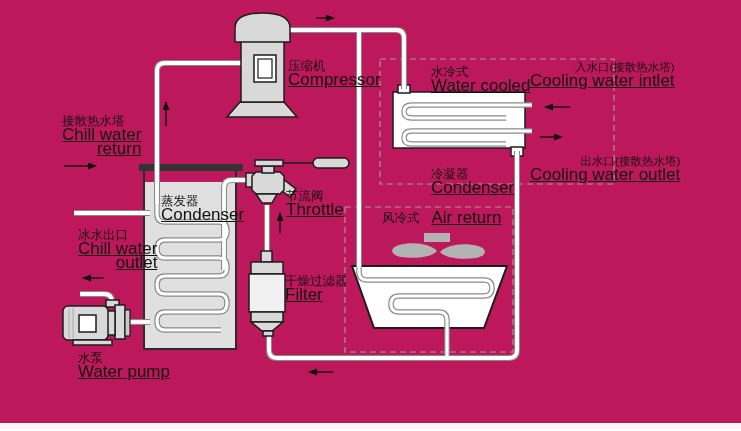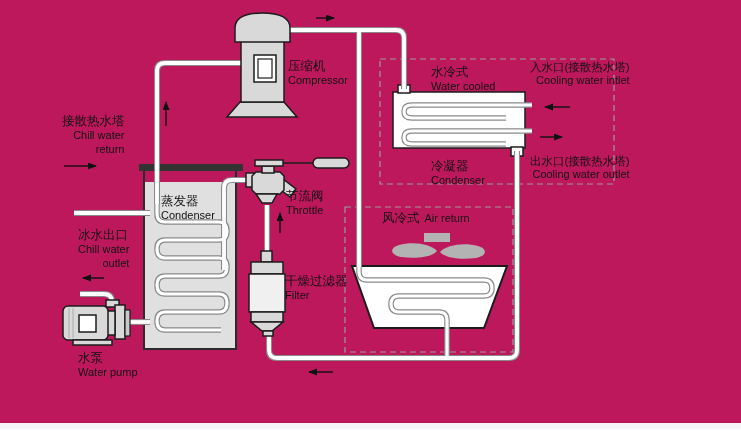--- a/index.html
+++ b/index.html
@@ -1,23 +1,23 @@
 <!DOCTYPE html>
 <html><head>
 <meta charset="utf-8">
 <style>
   html,body{margin:0;padding:0;background:#fff;}
   #stage{position:relative;width:741px;height:429px;background:#be185d;overflow:hidden;
          font-family:"Liberation Sans","DejaVu Sans",sans-serif;color:#111;}
   #art{position:absolute;left:0;top:0;}
   .lbl{position:absolute;font-size:12.5px;line-height:14px;white-space:nowrap;}
-  .lbl .en{font-size:11px;}
+  .lbl .en{font-size:17px;text-decoration:underline;}
   .lbl.small{font-size:11.5px;line-height:13px;text-align:right;}
   .lbl .pre{white-space:pre-line;text-align:right;}
-  .row{display:flex;gap:5px;}
+  .row{display:flex;gap:12px;}
   
   .po{stroke:#8a8a8a;stroke-width:6;fill:none;}
   .pi{stroke:#ffffff;stroke-width:3.8;fill:none;}
   .po.c{stroke-width:5.5;}
   .pi.c{stroke-width:3.2;}
   .eq{stroke:#1c1c1c;stroke-width:1.5;fill:#d9d9d9;}
   .eqw{stroke:#1c1c1c;stroke-width:1.5;fill:#ffffff;}
   .arrow{stroke:#111;stroke-width:1.4;fill:none;}
   .dash{fill:none;stroke:#9a9a9a;stroke-width:1.2;stroke-dasharray:6 4;}
   #footer-strip{position:absolute;left:0;top:423px;width:741px;height:8px;background:#f4f6f8;}
@@ -165,21 +165,21 @@
 <div class="lbl small" style="left:530px;top:61px">
   <div>入水口(接散热水塔)</div>
   <div class="en">Cooling water intlet</div>
 </div>
 
 <div class="lbl small" style="left:530px;top:155px">
   <div>出水口(接散热水塔)</div>
   <div class="en">Cooling water outlet</div>
 </div>
 
-<div class="lbl" style="left:431px;top:159px">
+<div class="lbl" style="left:431px;top:167px">
   <div>冷凝器</div>
   <div class="en">Condenser</div>
 </div>
 
 <div class="lbl row" style="left:382px;top:211px">
   <div>风冷式</div>
   <div class="en">Air return</div>
 </div>
 
 <div class="lbl" style="left:62px;top:114px">

